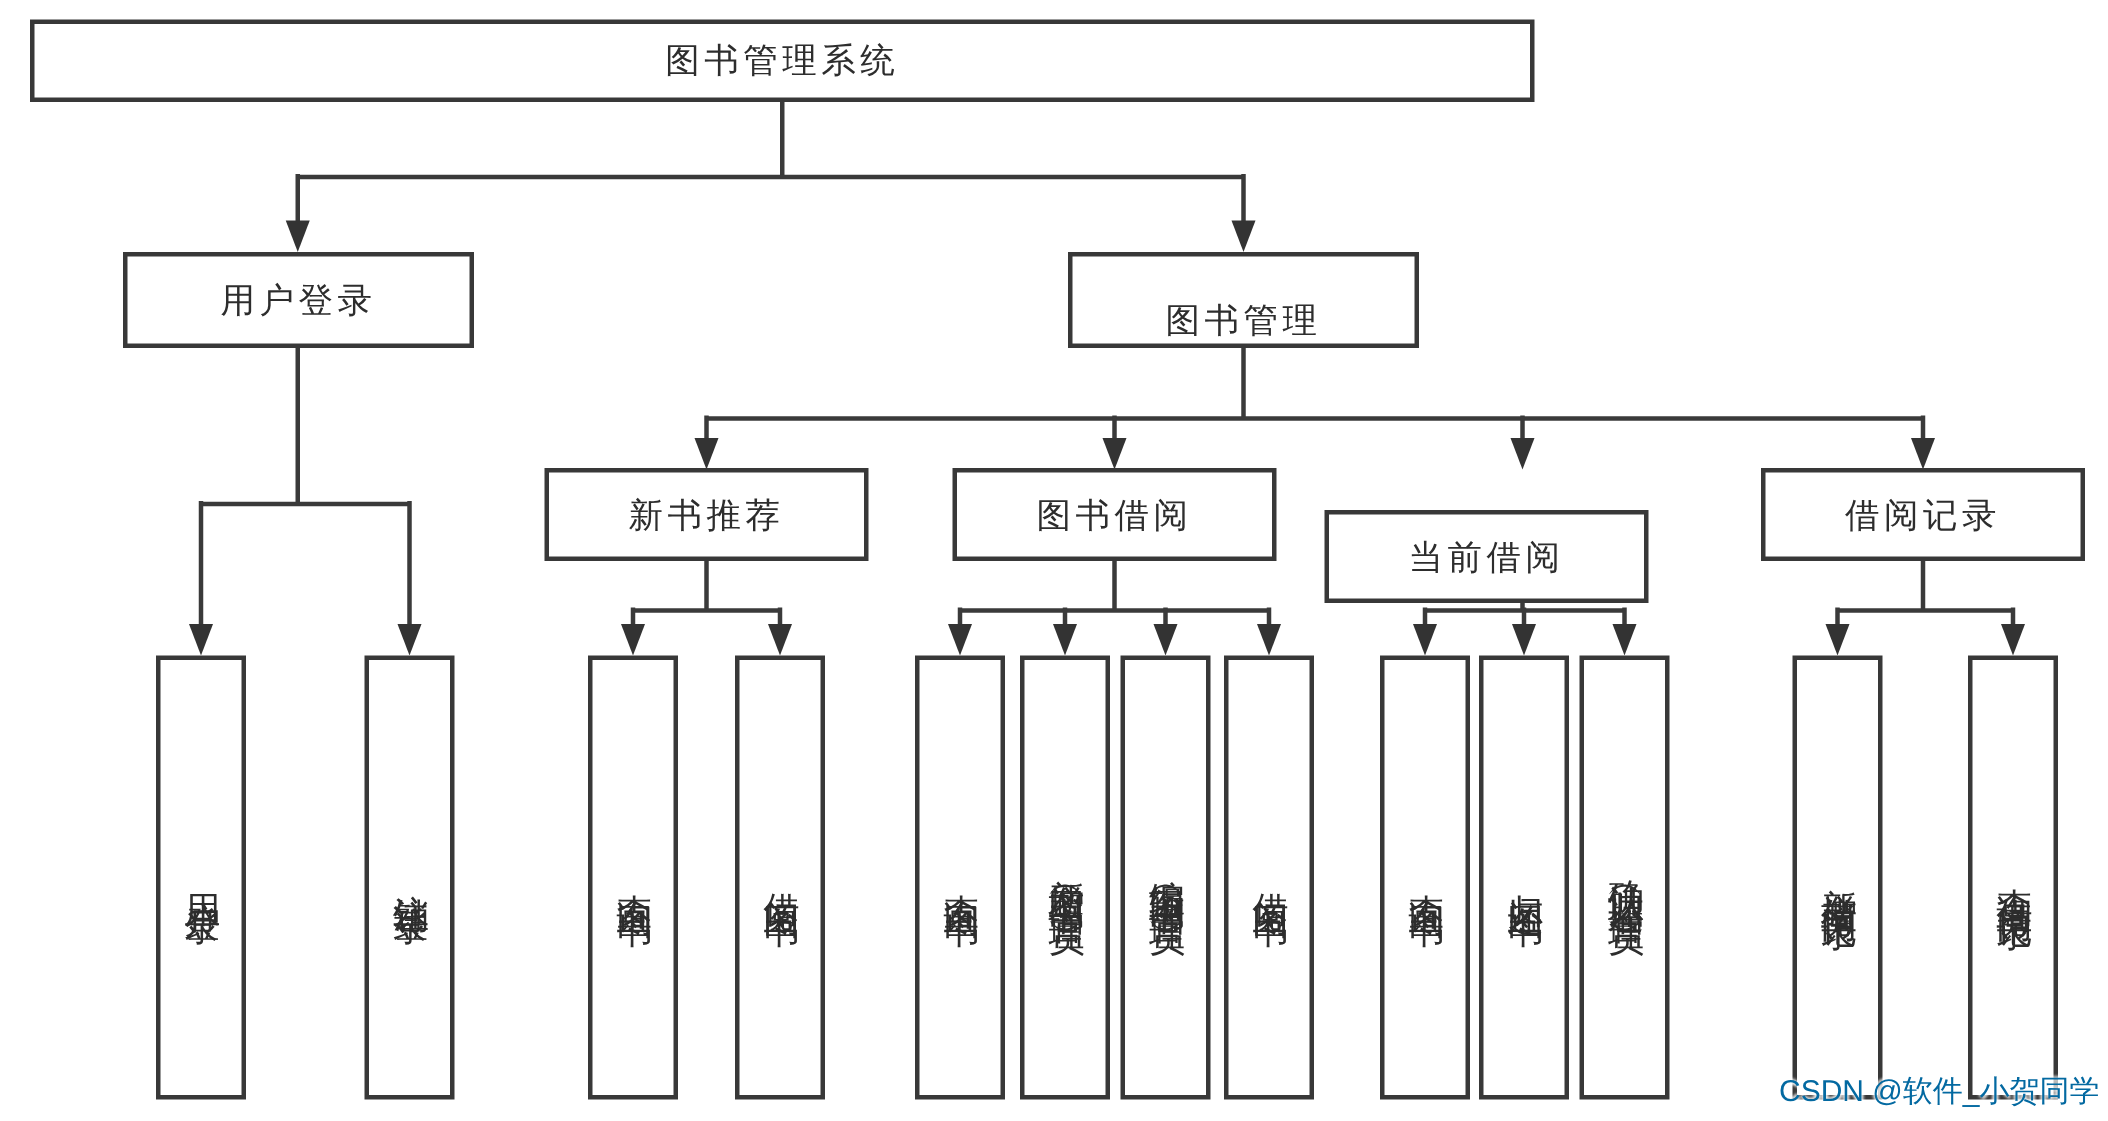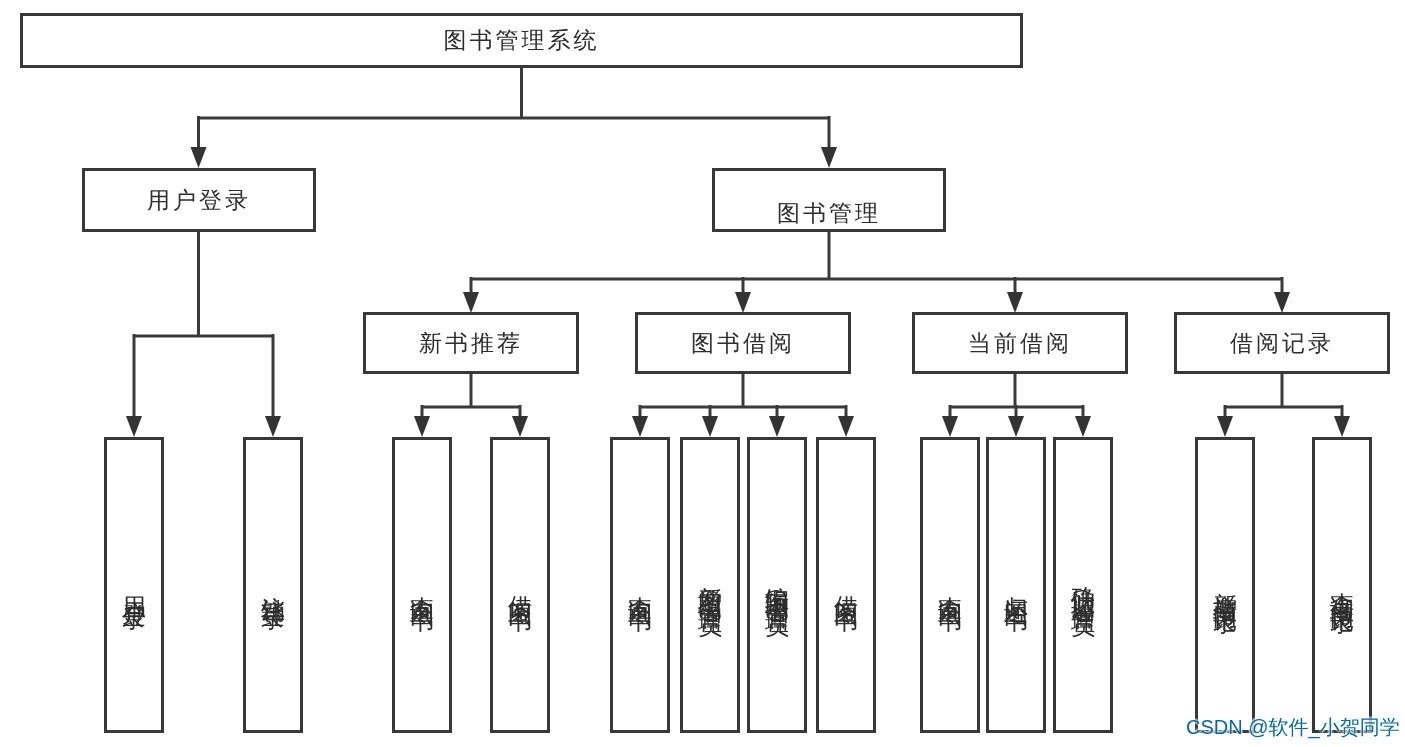--- a/index.html
+++ b/index.html
@@ -33,21 +33,21 @@
     letter-spacing: 3px;
     white-space: nowrap;
   }
   .root-box   { left: 20px;  top: 13px;  width: 1003px; height: 55px; }
   .l2-box     { top: 168px; width: 234px; height: 64px; }
   .l2-user    { left: 82px; }
   .l2-book    { left: 712px; align-items: flex-end; }
   .l3-box     { top: 312px; width: 216px; height: 62px; }
   .l3-newrec  { left: 363px; }
   .l3-borrow  { left: 635px; }
-  .l3-current { left: 912px; }
+  .l3-current { left: 883px; margin-top: 28px; }
   .l3-records { left: 1174px; }
   .leaf {
     top: 437px;
     width: 60px;
     height: 296px;
   }
   .vlabel {
     writing-mode: vertical-rl;
     text-orientation: mixed;
     font-size: 24px;

